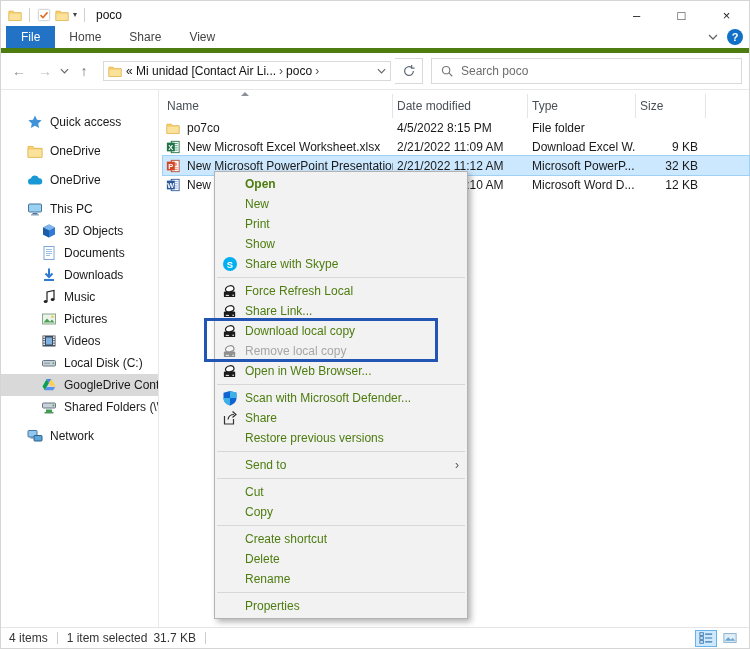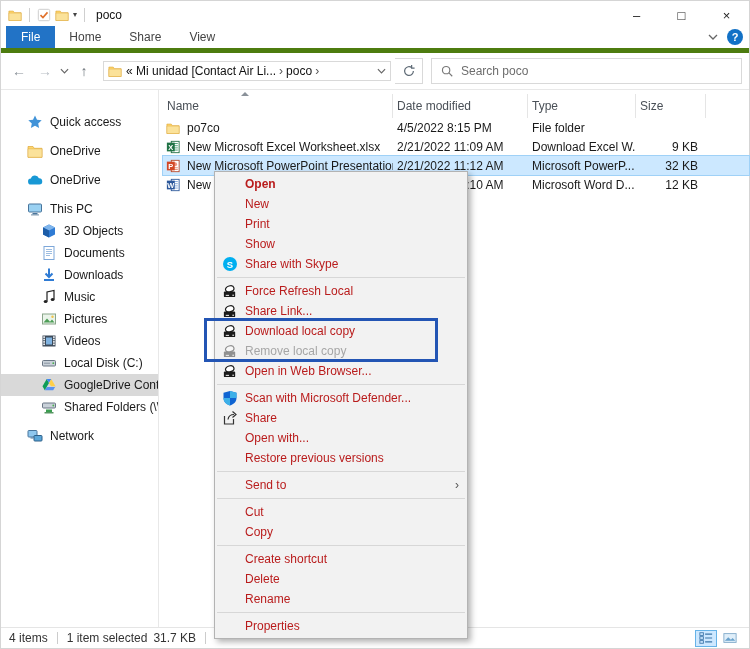--- a/index.html
+++ b/index.html
@@ -54,21 +54,21 @@
   .rows { margin-left:4px; }
   .frow { display:grid; grid-template-columns:230px 135px 108px 70px; height:19px; align-items:center; }
   .frow.selected { background:#cce8ff; outline:1px solid #9fd1f7; }
   .fname { display:flex; align-items:center; gap:7px; padding-left:3px; white-space:nowrap; overflow:hidden; }
   .fcell { white-space:nowrap; overflow:hidden; padding-left:4px; color:#1a1a1a; }
   .fsize { text-align:right; padding-right:8px; }
 
   
   .ctx { position:absolute; left:213px; top:170px; width:254px; background:#f2f2f2; border:1px solid #b3b3b3; box-shadow:3px 3px 6px rgba(0,0,0,.3); padding:2px 0; z-index:5; }
   .mi { height:20px; display:flex; align-items:center; padding:0 8px 0 6px; gap:7px; cursor:default; }
-  .mi .mlabel { color:#b91c1c; }
+  .mi .mlabel { color:#4d7c0f; }
   .mi.bold .mlabel { font-weight:bold; }
   .mi.disabled .mlabel { color:#a6a6a6; }
   .mi .mico { width:17px; height:17px; flex:0 0 17px; display:flex; align-items:center; justify-content:center; }
   .mi .spacer { width:17px; flex:0 0 17px; }
   .mi .sub { margin-left:auto; color:#555; font-size:12px; }
   .msep { height:1px; background:#d7d7d7; margin:3px 2px; }
 
   
   .annot { position:absolute; left:203px; top:317px; width:234px; height:44px; border:3px solid #2355b4; z-index:9; pointer-events:none; }
 
@@ -517,24 +517,20 @@
     <div class="mi">
         <span class="mico">
           <svg class="ic">
             <use href="#s-share"></use>
           </svg>
         </span>
         <span class="mlabel">Share</span>
       </div>
     <div class="mi">
         <span class="spacer"></span>
-        <span class="mlabel">Open with...</span>
-      </div>
-    <div class="mi">
-        <span class="spacer"></span>
         <span class="mlabel">Restore previous versions</span>
       </div>
     <div class="msep"></div>
     <div class="mi">
         <span class="spacer"></span>
         <span class="mlabel">Send to</span>
         <span class="sub">›</span>
       </div>
     <div class="msep"></div>
     <div class="mi">

